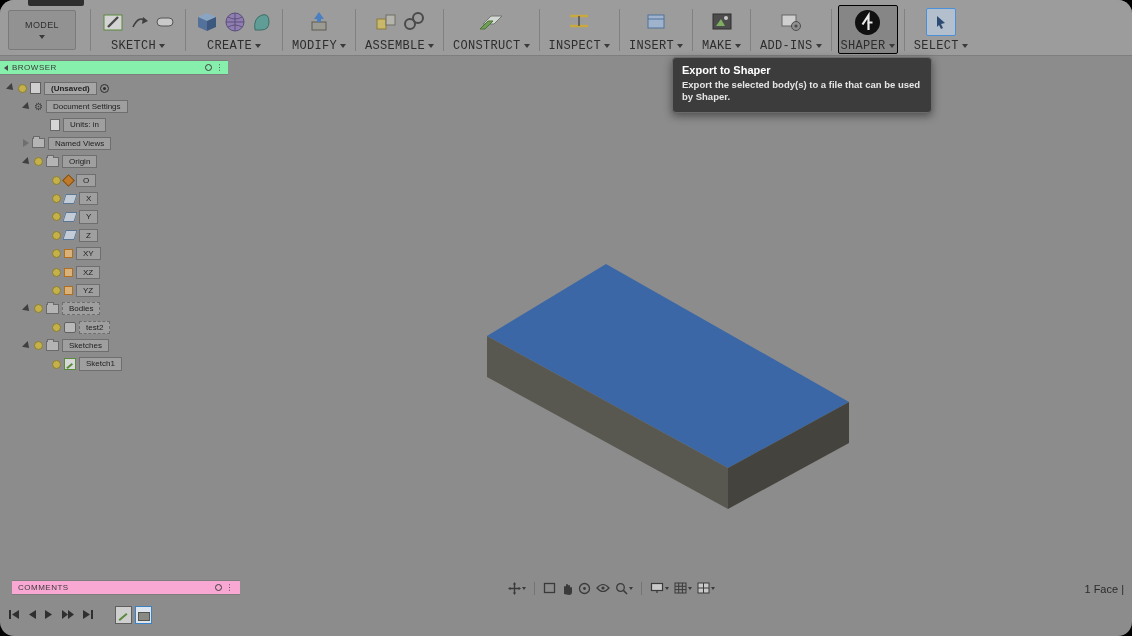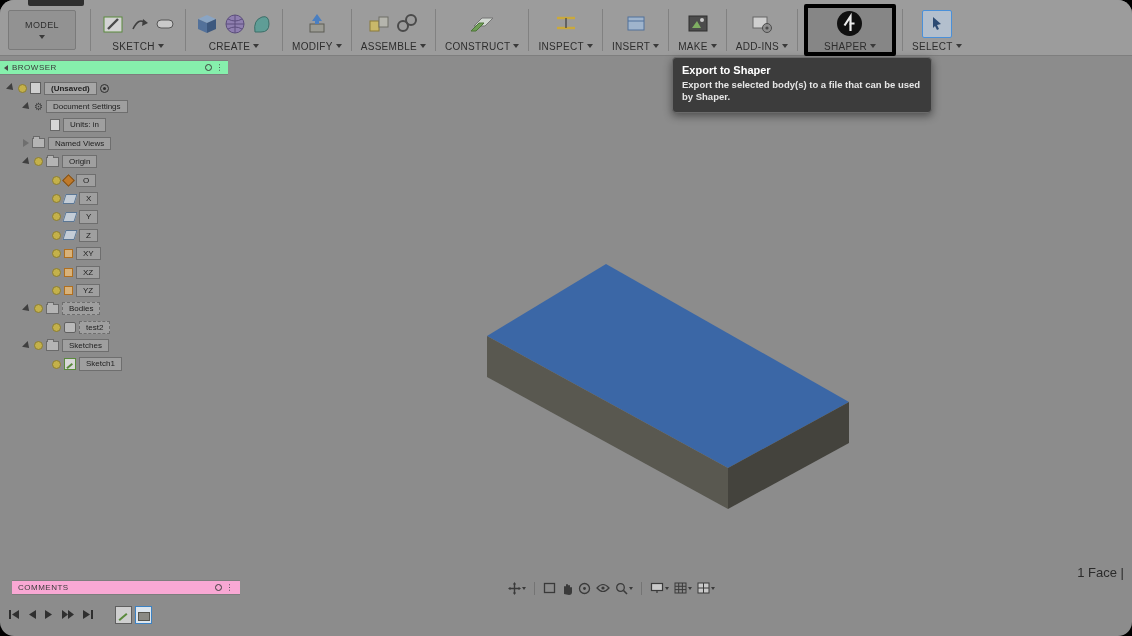--- a/index.html
+++ b/index.html
@@ -8,22 +8,22 @@
   
   .toolbar{position:absolute;left:0;top:0;right:0;height:56px;background:#9c9c9c;border-bottom:1px solid #7e7e7e;
            display:flex;align-items:center;padding:4px 6px 0 8px;box-sizing:border-box;}
   .tab-remnant{position:absolute;left:28px;top:0;width:56px;height:6px;background:#2e2e2e;border-radius:0 0 2px 2px;}
   .model-btn{width:66px;height:38px;background:#929292;border:1px solid #7a7a7a;border-radius:2px;display:flex;
              align-items:center;justify-content:center;gap:5px;font-size:9px;color:#2f2f2f;letter-spacing:.4px;margin-right:8px;flex-direction:column;}
   .caret{width:0;height:0;border-left:3px solid transparent;border-right:3px solid transparent;border-top:4px solid #3a3a3a;display:inline-block;}
   .sep{width:1px;height:42px;background:#818181;margin:0 6px;flex:none;}
   .group{display:flex;flex-direction:column;align-items:center;justify-content:flex-start;padding:1px 3px;border-radius:2px;}
   .group-icons{display:flex;align-items:center;gap:4px;height:32px;}
-  .group-label{display:flex;align-items:center;gap:3px;font-size:10px;color:#2d2d2d;letter-spacing:.3px;margin-top:1px;white-space:nowrap;}
-  .group.hovered{background:#868686;border:4px solid #000000;padding:0 16px;}
+  .group-label{display:flex;align-items:center;gap:3px;font-size:12px;color:#2d2d2d;letter-spacing:.3px;margin-top:1px;white-space:nowrap;font-family:Liberation Mono, monospace;}
+  .group.hovered{background:#868686;border:1px solid #000000;padding:0 2px;}
   .icon-btn{display:flex;align-items:center;justify-content:center;}
   .select-box{width:28px;height:26px;background:#b3bfcd;border:1px solid #4a90d9;border-radius:2px;display:flex;align-items:center;justify-content:center;}
   .gear-glyph{font-size:12px;color:#3c3c3c;line-height:1;}
   
   .tooltip{position:absolute;left:672px;top:57px;width:240px;background:#3c3c3c;border:1px solid #6b6b6b;border-radius:4px;
            padding:6px 9px 8px;box-shadow:0 3px 8px rgba(0,0,0,.45);z-index:30;}
   .tooltip-title{font-size:11px;font-weight:bold;color:#fff;margin-bottom:3px;}
   .tooltip-body{font-size:9.5px;color:#e6e6e6;line-height:1.3;font-weight:bold;}
   
   .panel-header{position:absolute;left:0;top:60px;width:228px;height:15px;background:#86efac;border-top:1px solid #7d7d7d;
@@ -58,21 +58,21 @@
   
   .model-svg{position:absolute;left:0;top:0;pointer-events:none;}
   
   .comments-bar{position:absolute;left:12px;top:580px;width:228px;height:15px;background:#f9a8d4;border-top:1px solid #7d7d7d;
                 border-bottom:1px solid #7d7d7d;display:flex;align-items:center;font-size:8px;color:#3a3a3a;letter-spacing:.5px;
                 padding:0 6px;box-sizing:border-box;gap:4px;}
   .navbar{position:absolute;left:508px;top:579px;height:18px;display:flex;align-items:center;gap:5px;}
   .nav-ic{display:flex;align-items:center;gap:1px;}
   .nav-sep{width:1px;height:13px;background:#747474;margin:0 3px;}
   .caret-sm{width:0;height:0;border-left:2.5px solid transparent;border-right:2.5px solid transparent;border-top:3.5px solid #3a3a3a;}
-  .status-text{position:absolute;right:8px;top:565px;font-size:13px;color:#2b2b2b;}
+  .status-text{position:absolute;right:8px;top:583px;font-size:11px;color:#2b2b2b;}
   .timeline{position:absolute;left:8px;top:606px;display:flex;align-items:center;gap:7px;}
   .tl-feats{display:flex;align-items:flex-end;gap:3px;margin-left:14px;}
   .feat{width:15px;height:16px;background:#cfcfcf;border:1px solid #5f5f5f;position:relative;}
   .feat.current{border:1.5px solid #3b82c4;background:#dde6ee;}
   .feat .pencil{position:absolute;left:2px;top:9px;width:10px;height:2px;background:#5a8a3c;transform:rotate(-40deg);}
   .feat .slab{position:absolute;left:2px;top:5px;width:10px;height:7px;background:#8a8a84;border:1px solid #55554e;}
 </style>
 </head>
 <body>
 

